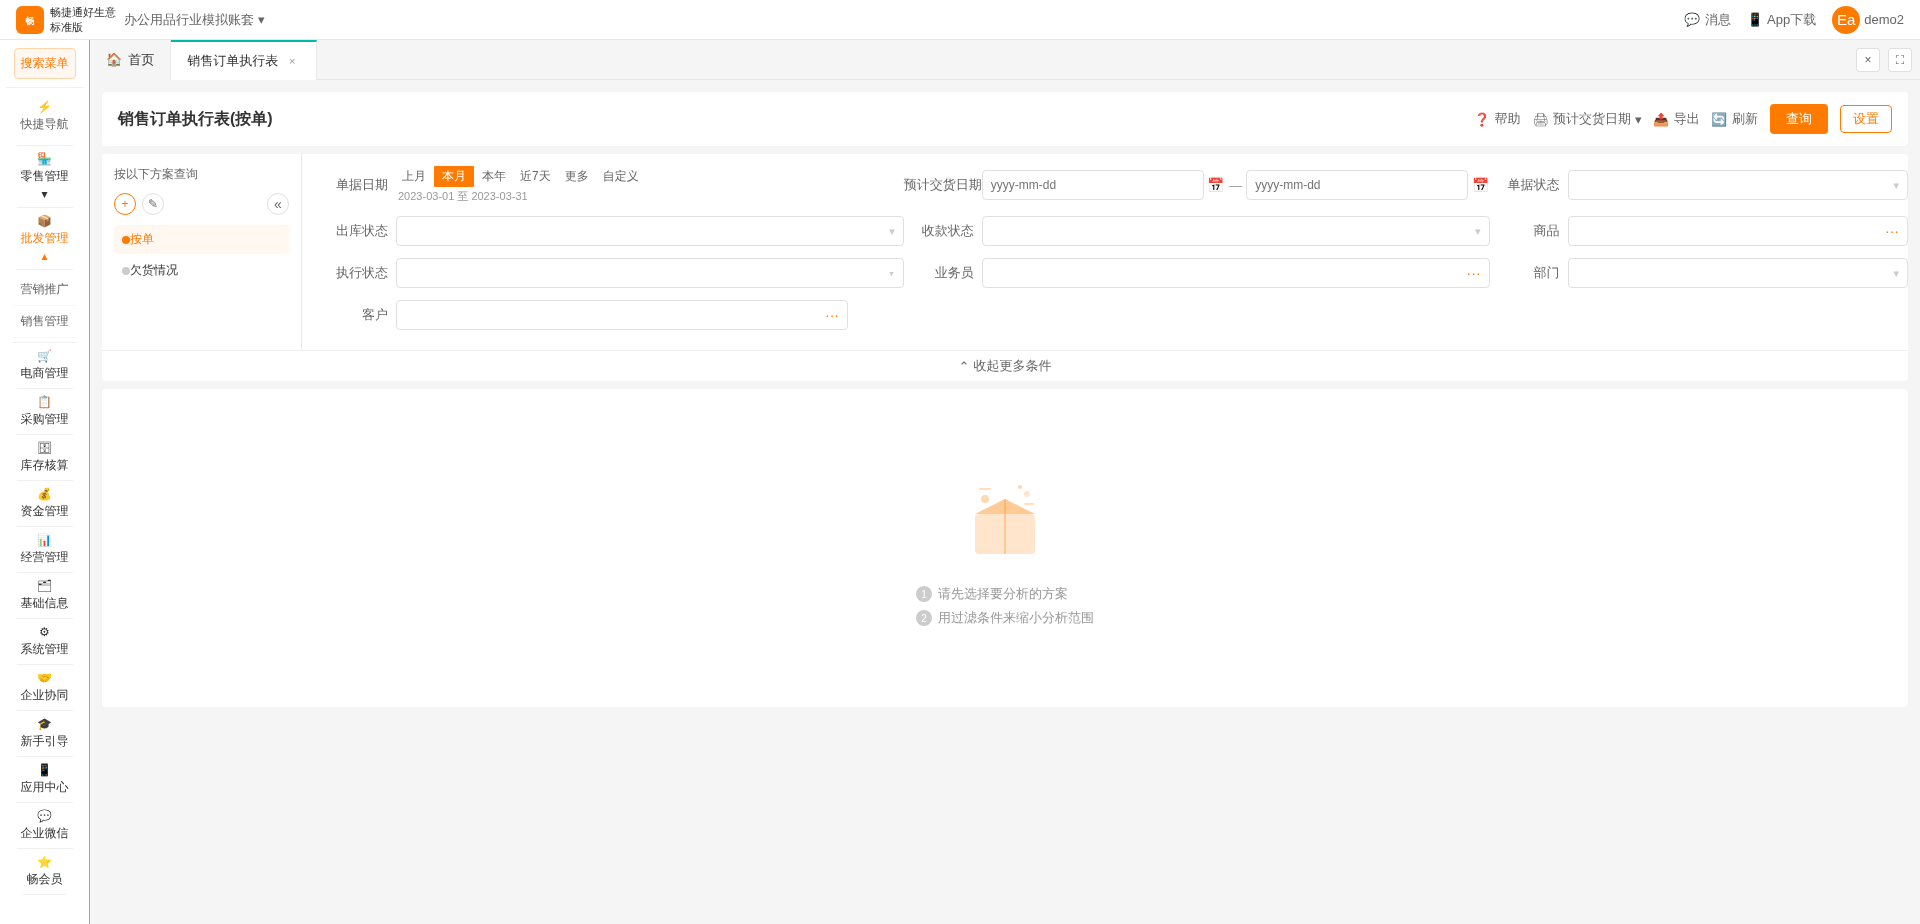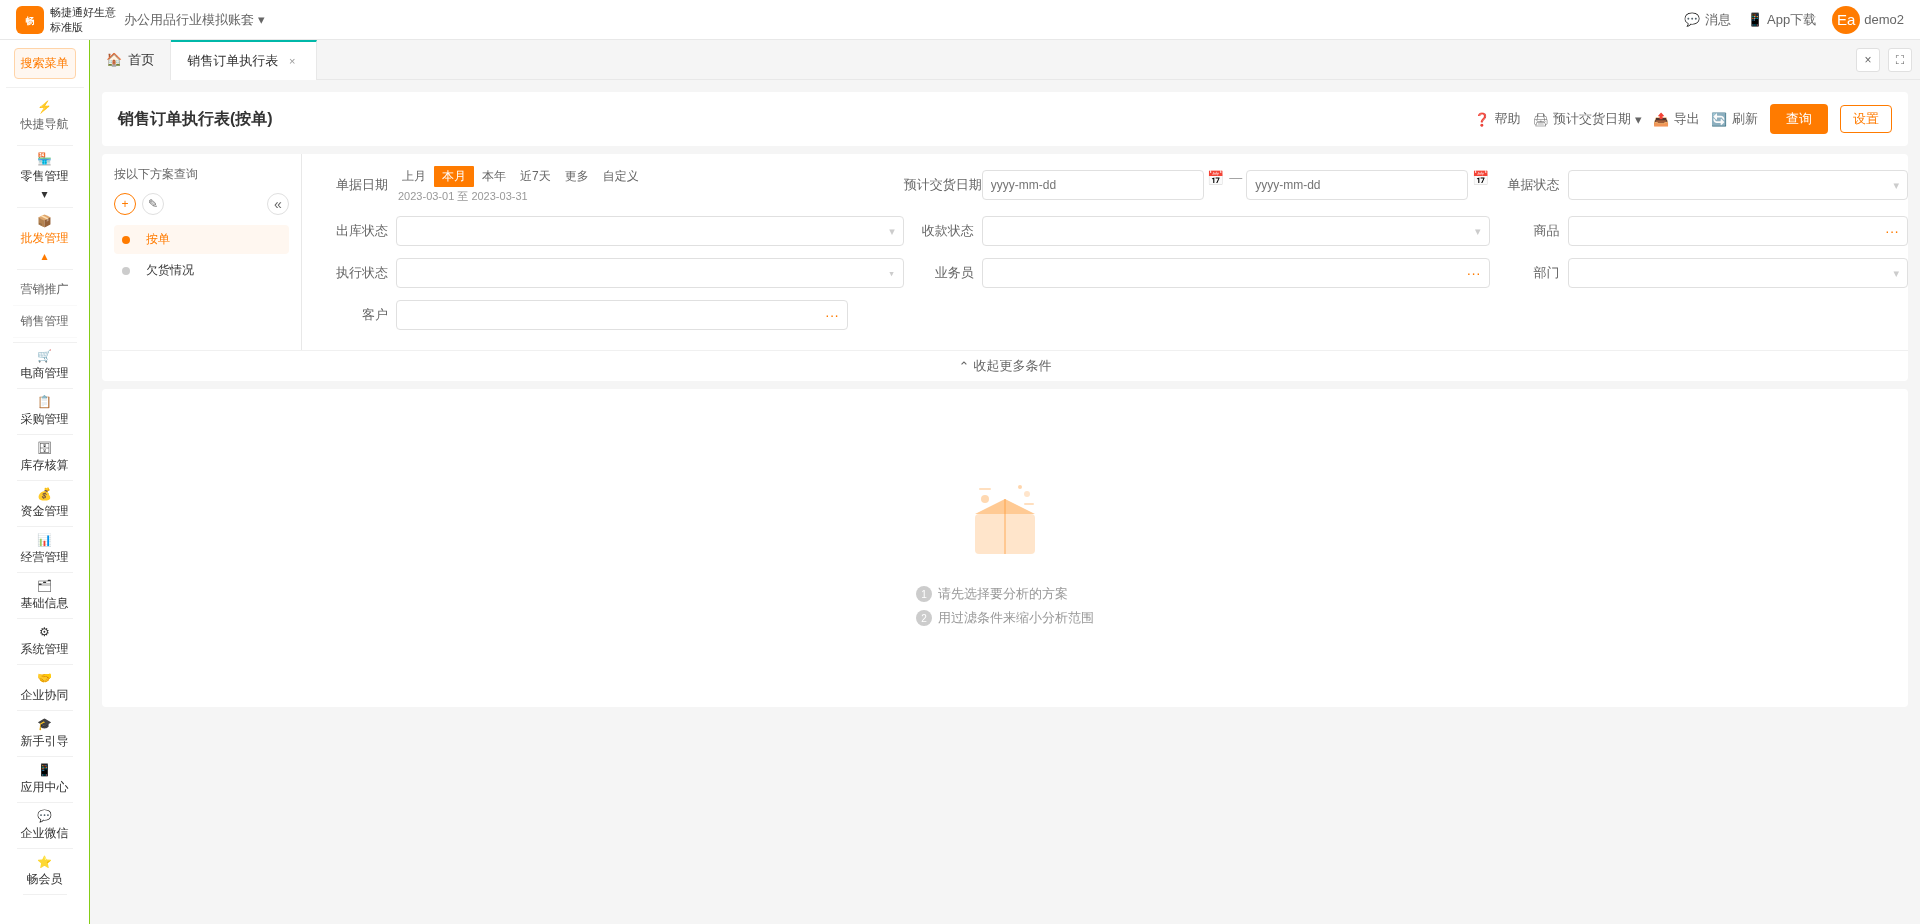--- a/index.html
+++ b/index.html
@@ -315,21 +315,21 @@
       cursor: pointer;
       color: #666;
       font-size: 14px;
     }
     .scheme-item {
       padding: 6px 8px;
       cursor: pointer;
       border-radius: 4px;
       display: flex;
       align-items: center;
-      gap: 16px;
+      gap: 0;
       font-size: 12px;
       color: #333;
     }
     .scheme-item.active {
       background: #fff7f0;
       color: #ff7b00;
     }
     .scheme-dot {
       width: 8px;
       height: 8px;
@@ -389,20 +389,21 @@
     .filter-select-dropdown {
       color: #ccc;
       font-size: 11px;
     }
     .filter-select-dots {
       color: #ff7b00;
       font-size: 14px;
     }
     .date-group {
       display: flex;
+      align-items: center;
       gap: 4px;
       flex: 1;
     }
     .date-input {
       flex: 1;
       height: 30px;
       border: 1px solid #e0e0e0;
       border-radius: 4px;
       padding: 0 8px;
       font-size: 12px;

